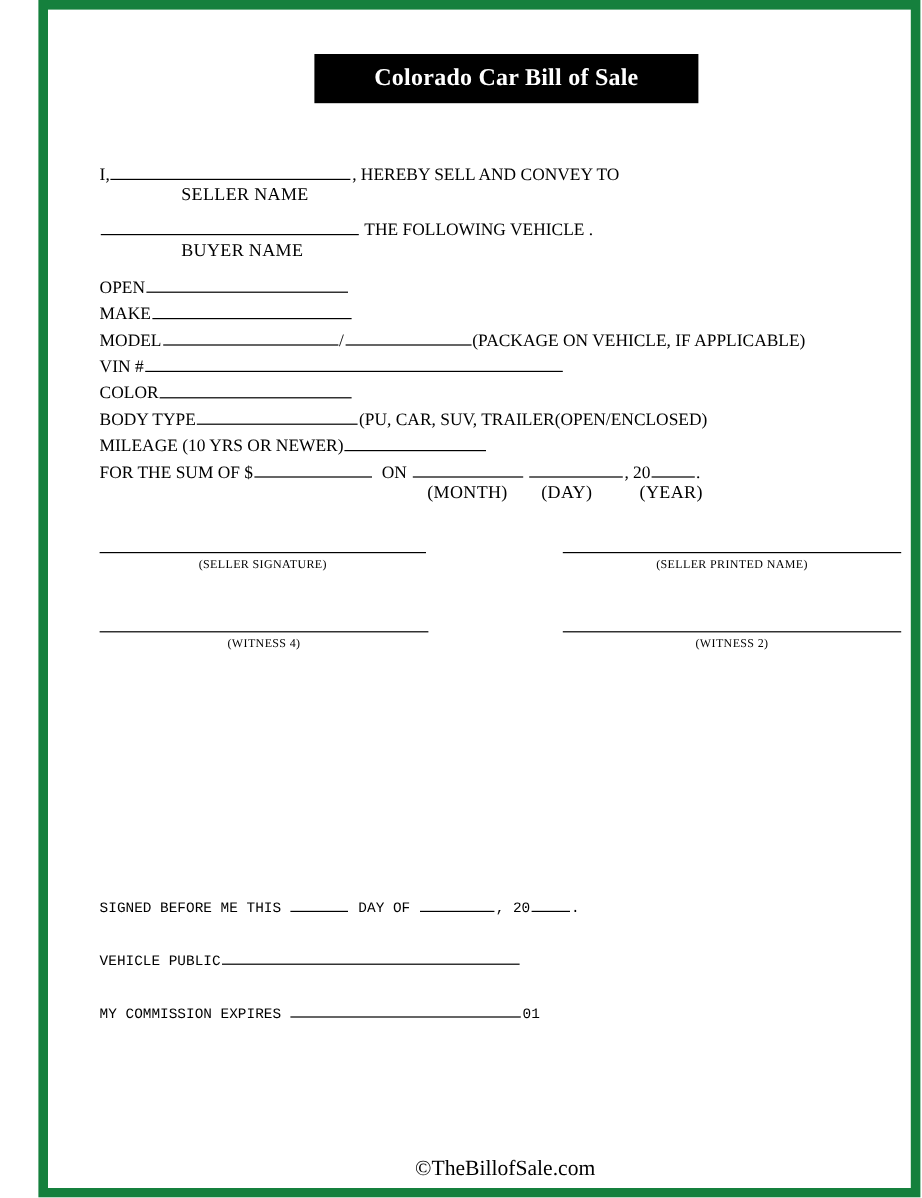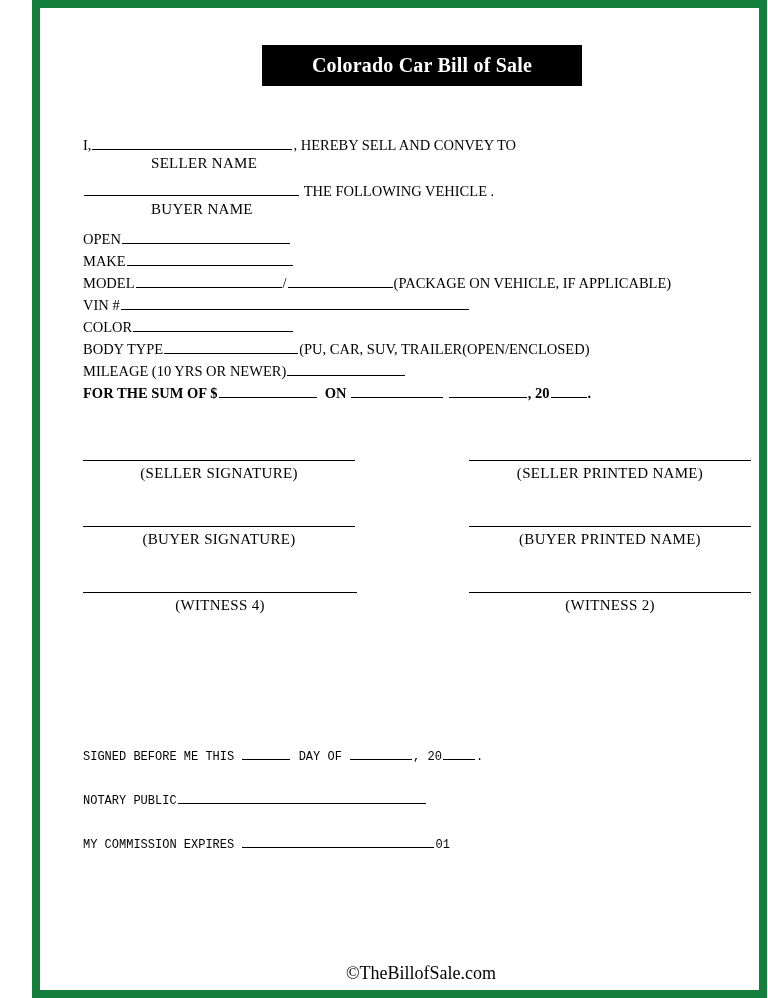--- a/index.html
+++ b/index.html
@@ -89,21 +89,21 @@
     position: relative;
     height: 66px;
   }
   .sigline {
     position: absolute;
     border-bottom: 1px solid #000;
     height: 0;
   }
   .sigcap {
     position: absolute;
-    font-size: 15px;
+    font-size: 10px;
     letter-spacing: 0.3px;
     text-align: center;
   }
   .para {
     position: absolute;
     left: 43px;
     top: 626px;
     width: 672px;
     font-size: 13.2px;
     line-height: 1.52;
@@ -178,58 +178,57 @@
       </div>
 
       <div class="row">
         <span class="seg">BODY TYPE</span><span class="blank" style="width:134px;"></span><span class="seg">(PU, CAR, SUV, TRAILER(OPEN/ENCLOSED)</span>
       </div>
 
       <div class="row">
         <span class="seg">MILEAGE (10 YRS OR NEWER)</span><span class="blank" style="width:118px;"></span>
       </div>
 
-      <div class="row" style="height:18px;font-weight:bold;">
+      <div class="row" style="height:18px;">
         <span class="seg">FOR THE SUM OF $</span><span class="blank" style="width:98px;"></span>&nbsp;&nbsp;<span class="seg">ON</span>&nbsp;<span class="blank" style="width:92px;"></span>&nbsp;<span class="blank" style="width:78px;"></span>,&nbsp;<span class="seg">20</span><span class="blank" style="width:36px;"></span>.
+      </div>
+      <div class="row" style="height:20px;">
+        <span class="cap" style="left:273px; top:2px;">(MONTH)</span>
+        <span class="cap" style="left:368px; top:2px;">(DAY)</span>
+        <span class="cap" style="left:450px; top:2px;">(YEAR)</span>
       </div>
 
     </div>
 
     <div class="sigblock">
 
       <div class="sigrow">
         <div class="sigline" style="left:0; top:14px; width:272px;"></div>
         <div class="sigcap" style="left:0; top:19px; width:272px;">(SELLER SIGNATURE)</div>
         <div class="sigline" style="left:386px; top:14px; width:282px;"></div>
         <div class="sigcap" style="left:386px; top:19px; width:282px;">(SELLER PRINTED NAME)</div>
       </div>
 
-      <div class="sigrow">
-        <div class="sigline" style="left:0; top:14px; width:272px;"></div>
-        <div class="sigcap" style="left:0; top:19px; width:272px;">(BUYER SIGNATURE)</div>
-        <div class="sigline" style="left:386px; top:14px; width:282px;"></div>
-        <div class="sigcap" style="left:386px; top:19px; width:282px;">(BUYER PRINTED NAME)</div>
-      </div>
 
       <div class="sigrow">
         <div class="sigline" style="left:0; top:14px; width:274px;"></div>
         <div class="sigcap" style="left:0; top:19px; width:274px;">(WITNESS 4)</div>
         <div class="sigline" style="left:386px; top:14px; width:282px;"></div>
         <div class="sigcap" style="left:386px; top:19px; width:282px;">(WITNESS 2)</div>
       </div>
 
     </div>
 
 
     <div class="notary">
       <div class="row">
         <span class="seg">SIGNED BEFORE ME THIS</span>&nbsp;<span class="blank" style="width:48px;"></span>&nbsp;<span class="seg">DAY OF</span>&nbsp;<span class="blank" style="width:62px;"></span><span class="seg">, 20</span><span class="blank" style="width:32px;"></span>.
       </div>
       <div class="row">
-        <span class="seg">NOTARY PUBLIC</span><span class="blank" style="width:248px;"></span>
+        <span class="seg">VEHICLE PUBLIC</span><span class="blank" style="width:248px;"></span>
       </div>
       <div class="row">
         <span class="seg">MY COMMISSION EXPIRES</span>&nbsp;<span class="blank" style="width:192px;"></span><span class="seg">01</span>
       </div>
     </div>
 
     <div class="footer">©TheBillofSale.com</div>
 
   </div>
 </div>

